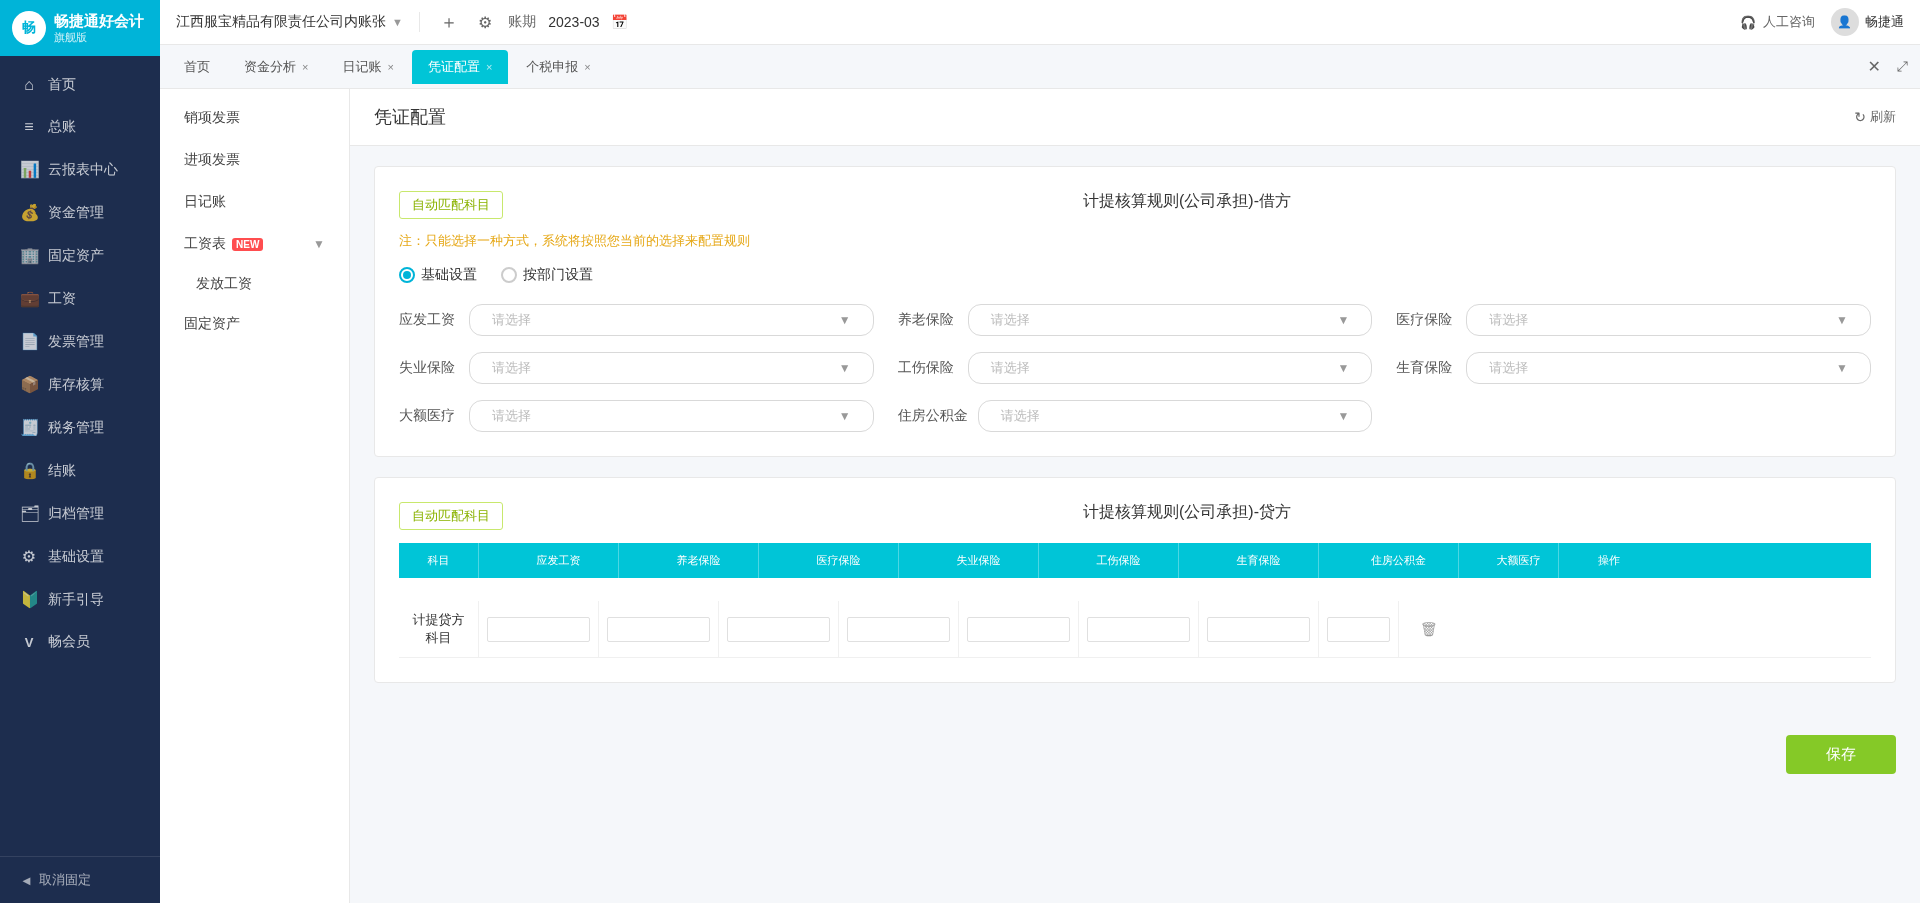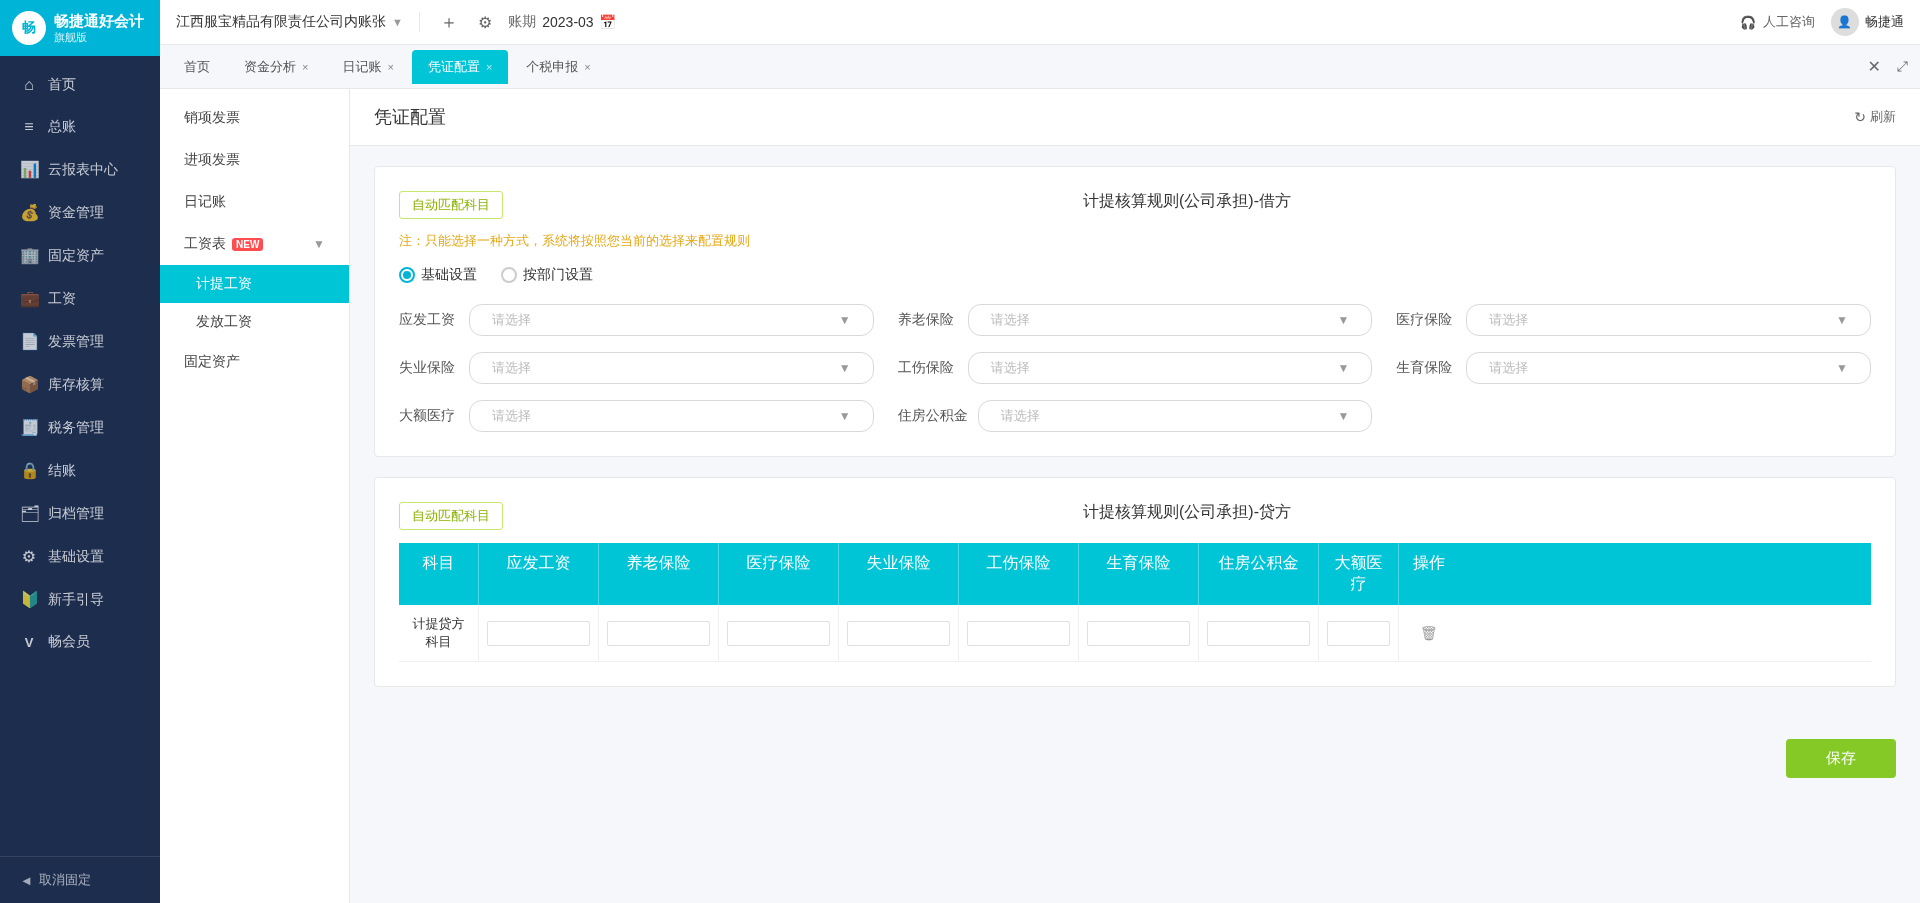--- a/index.html
+++ b/index.html
@@ -66,21 +66,21 @@
       flex-shrink: 0;
     }
     .company-selector {
       display: flex; align-items: center; gap: 6px;
       font-size: 14px; color: #333; cursor: pointer;
     }
     .company-name { font-size: 14px; color: #333; }
     .topbar-divider { width: 1px; height: 20px; background: #e8e8e8; margin: 0 4px; }
     .topbar-add { font-size: 18px; color: #666; cursor: pointer; padding: 4px; }
     .topbar-gear { font-size: 16px; color: #666; cursor: pointer; padding: 4px; }
-    .topbar-period { display: flex; align-items: center; gap: 6px; font-size: 14px; color: #333; }
+    .topbar-period { display: flex; align-items: center; gap: 12px; font-size: 14px; color: #333; }
     .topbar-period-label { color: #666; }
     .topbar-period-value { color: #333; font-weight: 500; }
     .topbar-period-icon { color: #00b4d8; cursor: pointer; }
     .topbar-right { margin-left: auto; display: flex; align-items: center; gap: 16px; }
     .topbar-support { display: flex; align-items: center; gap: 6px; font-size: 13px; color: #666; cursor: pointer; }
     .topbar-user { display: flex; align-items: center; gap: 6px; font-size: 13px; color: #333; cursor: pointer; }
     .avatar { width: 28px; height: 28px; border-radius: 50%; background: #ddd; display: flex; align-items: center; justify-content: center; color: #666; font-size: 12px; }
 
     
     .tabbar {
@@ -230,33 +230,35 @@
     .form-select-text { color: #bbb; }
     .chevron-down { color: #999; font-size: 12px; }
 
     
     .table-section { margin-top: 0; }
     .table-header {
       display: grid;
       grid-template-columns: 80px 120px 120px 120px 120px 120px 120px 120px 80px 60px;
       background: #00c5d7;
       color: white;
-      font-size: 16px;
+      font-size: 11px;
+      gap: 20px;
     }
     .th-cell {
       padding: 10px 8px;
       text-align: center;
       border-right: 1px solid rgba(255,255,255,0.3);
     }
     .th-cell:last-child { border-right: none; }
     .table-row {
       display: grid;
       grid-template-columns: 80px 120px 120px 120px 120px 120px 120px 120px 80px 60px;
       border-bottom: 1px solid #f0f0f0;
       background: white;
+      margin-top: 23px;
     }
     .td-cell {
       padding: 10px 8px;
       text-align: center;
       border-right: 1px solid #f0f0f0;
       font-size: 13px;
       color: #333;
       display: flex; align-items: center; justify-content: center;
     }
     .td-cell:last-child { border-right: none; }
@@ -425,21 +427,20 @@
       <div class="left-nav-item">销项发票</div>
       <div class="left-nav-item">进项发票</div>
       <div class="left-nav-item">日记账</div>
       <div class="left-nav-group">
         <span class="left-nav-group-label">
           <span>工资表</span>
           <span class="new-badge">NEW</span>
         </span>
         <span style="font-size:12px; color:#999;">▼</span>
       </div>
-      <div class="left-nav-sub-item active">计提工资</div>
       <div class="left-nav-sub-item">发放工资</div>
       <div class="left-nav-item">固定资产</div>
     </div>
 
     <div class="content-area">
 
       <div class="content-header">
         <h1 class="content-title">凭证配置</h1>
         <div class="refresh-btn">
           <span style="font-size:14px;">↻</span>

